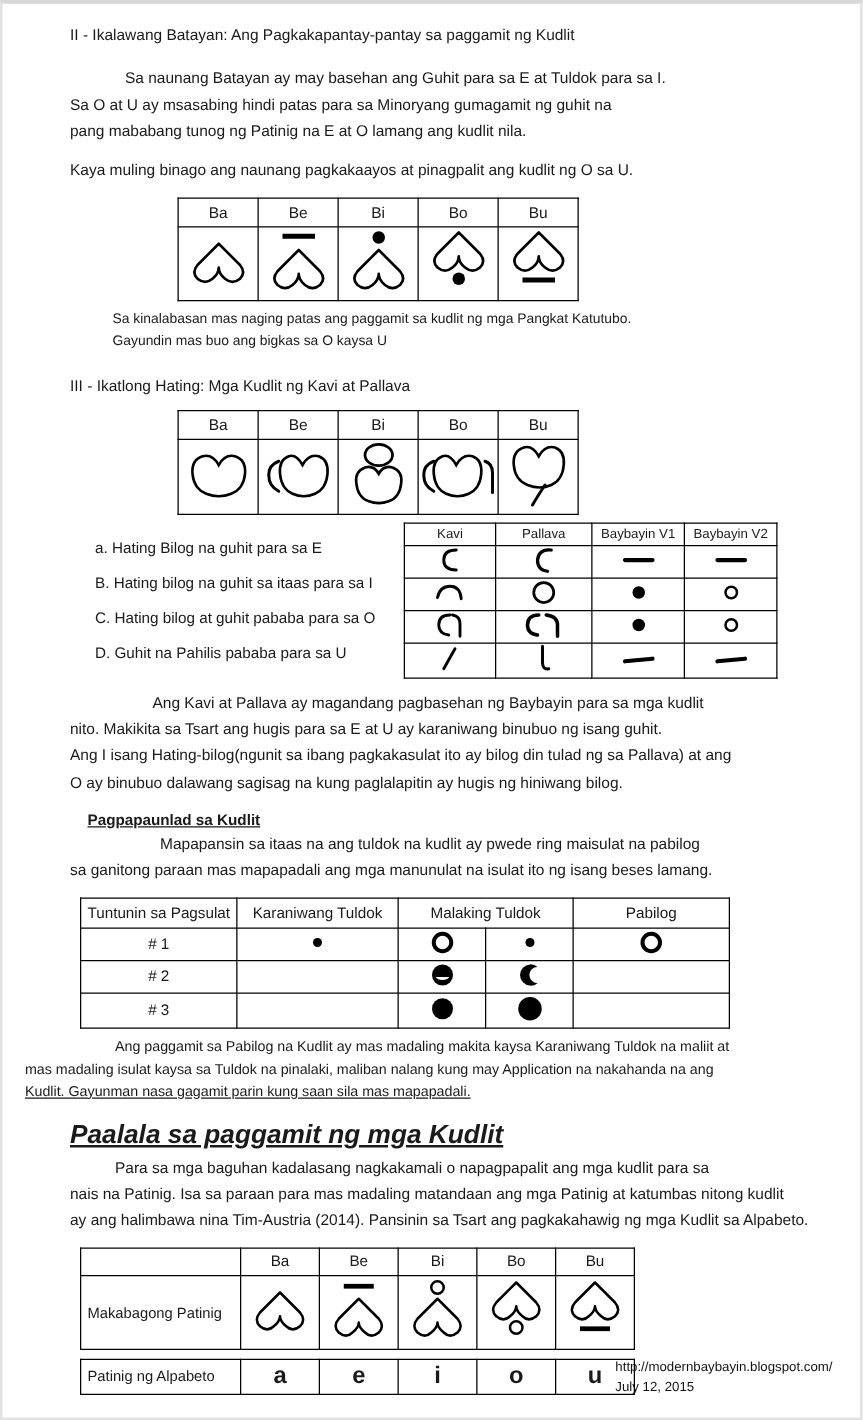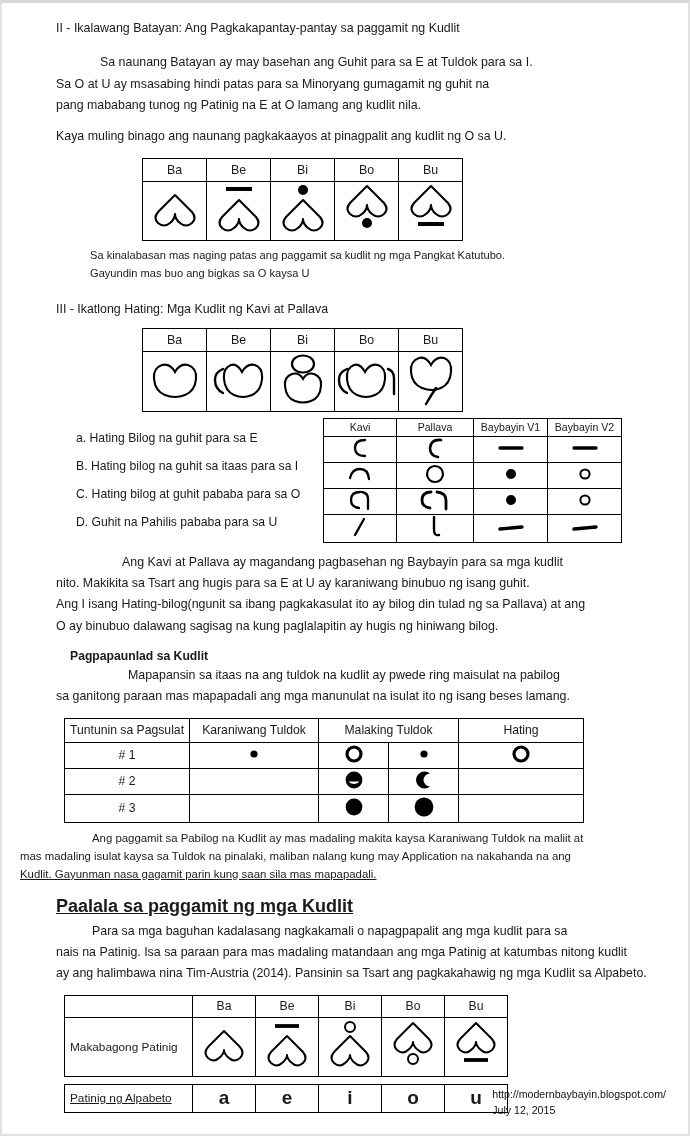--- a/index.html
+++ b/index.html
@@ -50,26 +50,28 @@
   }
   .para-tight {
     font-size: 11.4px;
     line-height: 1.58;
     margin: 6px 0 0 36px;
   }
   .sub-bold {
     font-size: 12.2px;
     font-weight: bold;
     margin: 12px 0 0 50px;
+    text-decoration: underline;
   }
   .sec-title-underline {
-    font-size: 18px;
+    font-size: 21px;
     font-weight: bold;
     text-decoration: underline;
     margin: 13px 0 0 36px;
+    font-style: italic;
   }
   .listline {
     font-size: 12.2px;
     margin: 0 0 0 0;
     line-height: 1;
     white-space: nowrap;
   }
 
   
   table.gt {
@@ -388,21 +390,21 @@
     <span class="indent" style="width:72px;"></span><span>Mapapansin sa itaas na ang tuldok na kudlit ay pwede ring maisulat na pabilog</span><br>
     <span>sa ganitong paraan mas mapapadali ang mga manunulat na isulat ito ng isang beses lamang.</span>
   </div>
 
   <table class="gt tt-table">
     <tbody>
           <tr>
       <td class="h tt-c1">Tuntunin sa Pagsulat</td>
       <td class="h tt-c2">Karaniwang Tuldok</td>
       <td class="h" colspan="2">Malaking Tuldok</td>
-      <td class="h tt-c5">Hating</td>
+      <td class="h tt-c5">Pabilog</td>
     </tr>
     <tr>
       <td># 1</td>
       <td>
         <span class="g"><svg width="14" height="14" viewBox="0 0 14 14">
                   <circle cx="7" cy="7" r="3.6" fill="#000"></circle>
                 </svg></span>
       </td>
       <td class="tt-c3">
         <span class="g"><svg width="22" height="22" viewBox="0 0 22 22">
@@ -510,21 +512,21 @@
             <line x1="11" y1="40" x2="35" y2="40" stroke="#000" stroke-width="3.8"></line>
           </svg></span>
         </td>
       </tr>
     </tbody>
         </table>
 
     <table class="gt fin-table fin-table-2">
       <tbody>
             <tr>
-        <td class="vow lbl" style="font-size:11.8px;font-weight:normal;text-decoration:underline;">Patinig ng Alpabeto</td>
+        <td class="vow lbl" style="font-size:11.8px;font-weight:normal;">Patinig ng Alpabeto</td>
         <td class="vow col">a</td>
         <td class="vow col">e</td>
         <td class="vow col">i</td>
         <td class="vow col">o</td>
         <td class="vow col">u</td>
       </tr>
     </tbody>
         </table>
   </div>
 

